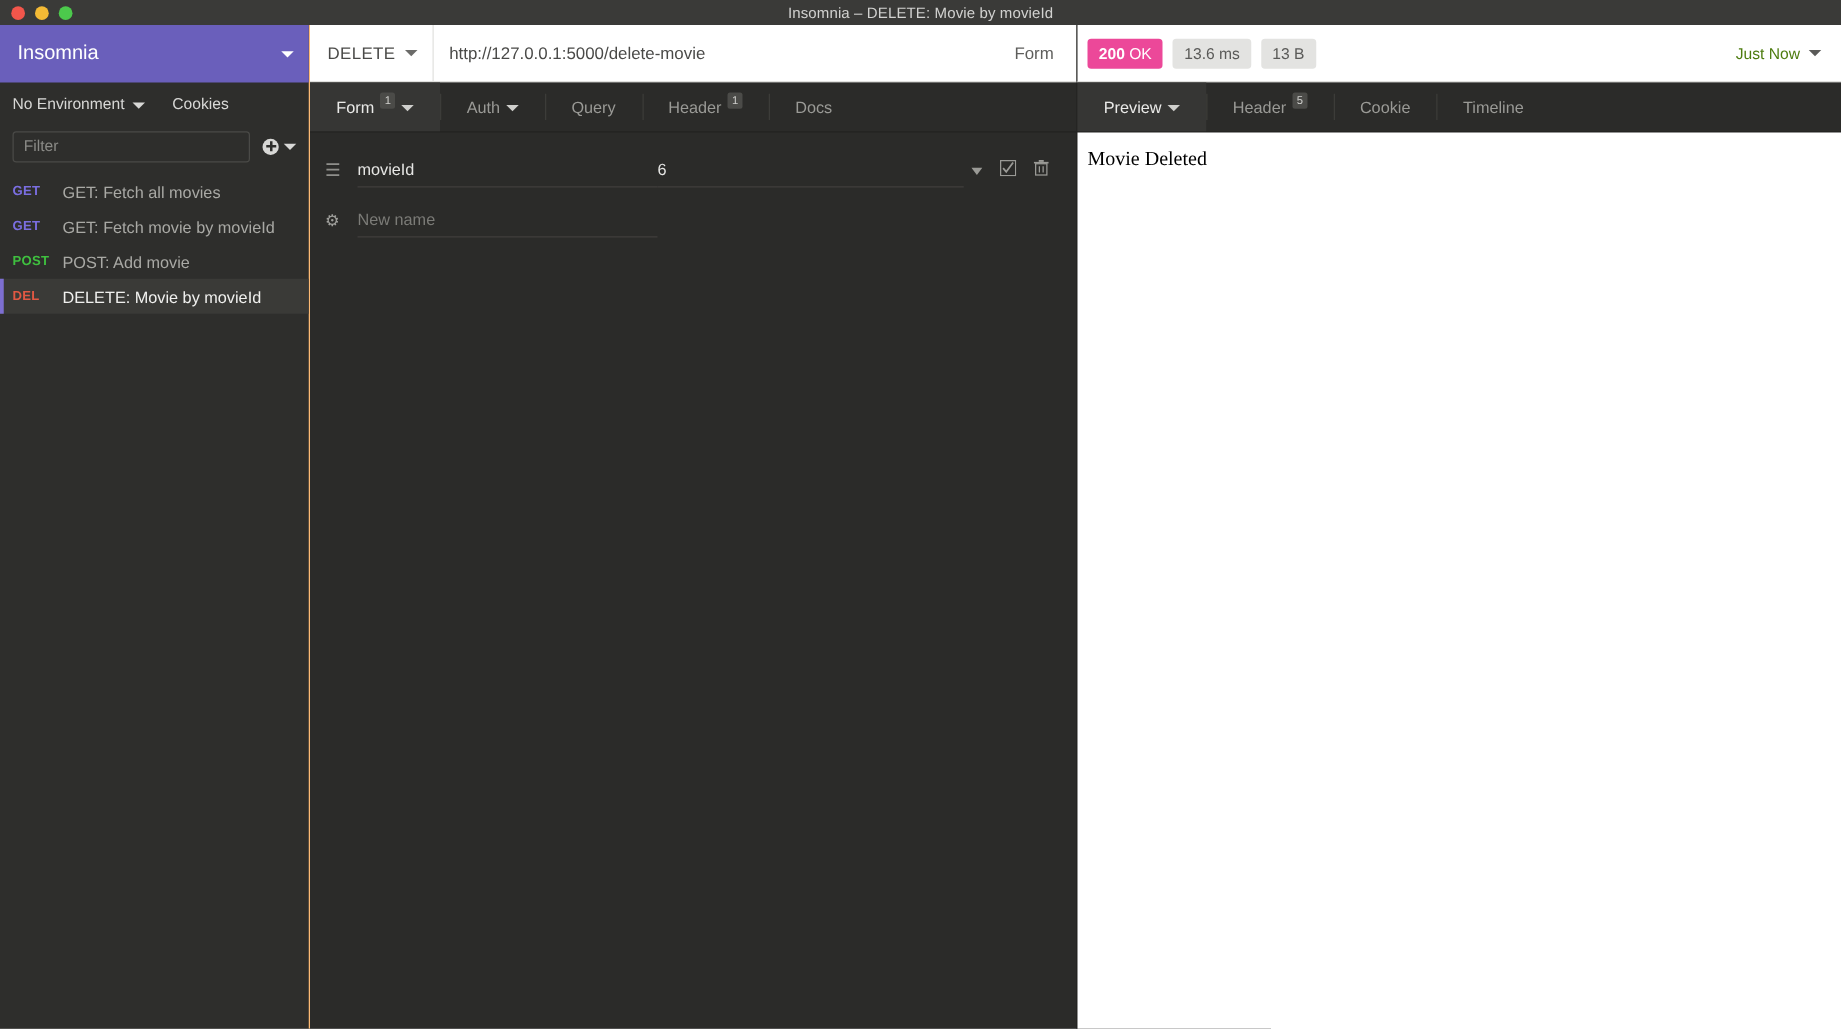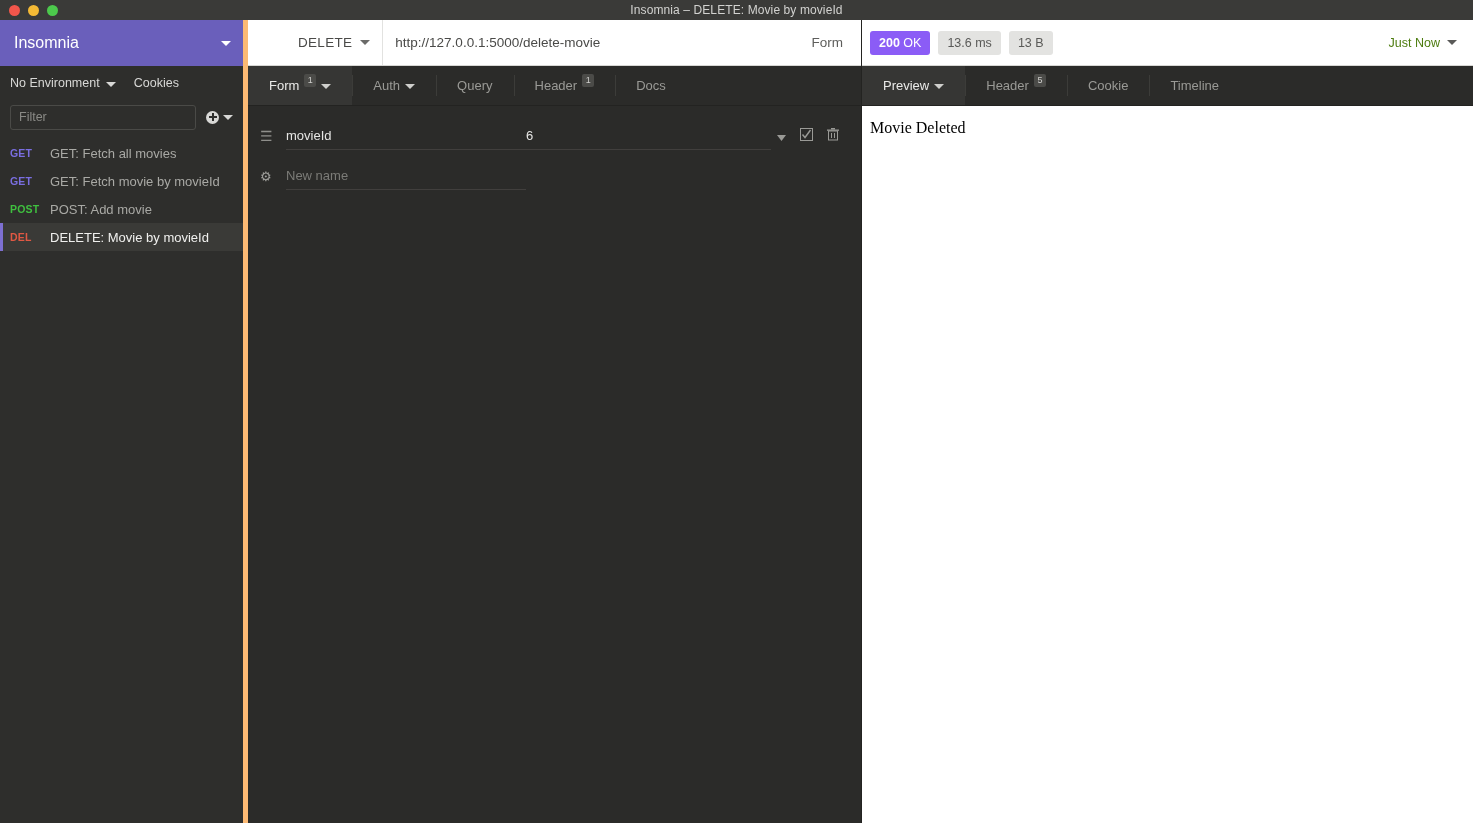--- a/index.html
+++ b/index.html
@@ -35,21 +35,21 @@
   }
 
   
   .body-row { flex: 1 1 auto; display: flex; min-height: 0; }
 
   
   .sidebar {
     width: 248px; flex: 0 0 248px;
     background: #2e2e2c;
     display: flex; flex-direction: column;
-    border-right: 5px solid #fdba74;
+    border-right: 1px solid #fdba74;
   }
   .ws-header {
     height: 46px; flex: 0 0 46px;
     background: #6a5fbb;
     display: flex; align-items: center;
     padding: 0 12px 0 14px;
   }
   .ws-name { font-size: 16px; color: #fff; flex: 1; }
   .caret {
     width: 0; height: 0;
@@ -128,21 +128,20 @@
     height: 46px; flex: 0 0 46px;
     background: #fff;
     display: flex; align-items: center;
     border-bottom: 1px solid #d7d7d4;
   }
   .method-sel {
     display: flex; align-items: center; gap: 8px;
     padding: 0 12px 0 14px; height: 100%;
     border-right: 1px solid #e2e2e0;
     cursor: default;
-    margin-left: 36px;
   }
   .method-label { font-size: 13.5px; color: #4a4a48; letter-spacing: .3px; }
   .method-caret { color: #6b6b69; }
   .url-input {
     flex: 1; border: 0; outline: none; height: 100%;
     font-size: 13.5px; color: #4a4a48; padding: 0 12px;
     background: transparent; font-family: "Liberation Sans", sans-serif;
   }
   .send-btn {
     background: transparent; border: 0; cursor: pointer;
@@ -204,21 +203,21 @@
   .right { flex: 1 1 auto; display: flex; flex-direction: column; min-width: 0; }
   .statusbar {
     height: 46px; flex: 0 0 46px;
     background: #fff; border-bottom: 1px solid #d7d7d4;
     display: flex; align-items: center; padding: 0 16px 0 8px;
   }
   .pill {
     font-size: 12.5px; border-radius: 3px; padding: 5px 9px;
     margin-right: 8px; white-space: nowrap;
   }
-  .pill.ok { background: #8b5cf6; color: #fff; }
+  .pill.ok { background: #ec4899; color: #fff; }
   .pill.ok b { font-weight: bold; }
   .pill.meta { background: #e3e3e1; color: #5a5a58; }
   .justnow {
     margin-left: auto; display: flex; align-items: center; gap: 7px;
     font-size: 12.5px; color: #4d7c0f; cursor: default;
   }
   .justnow .caret { color: #5a5a58; }
 
   .resp-tabbar {
     height: 40px; flex: 0 0 40px;

